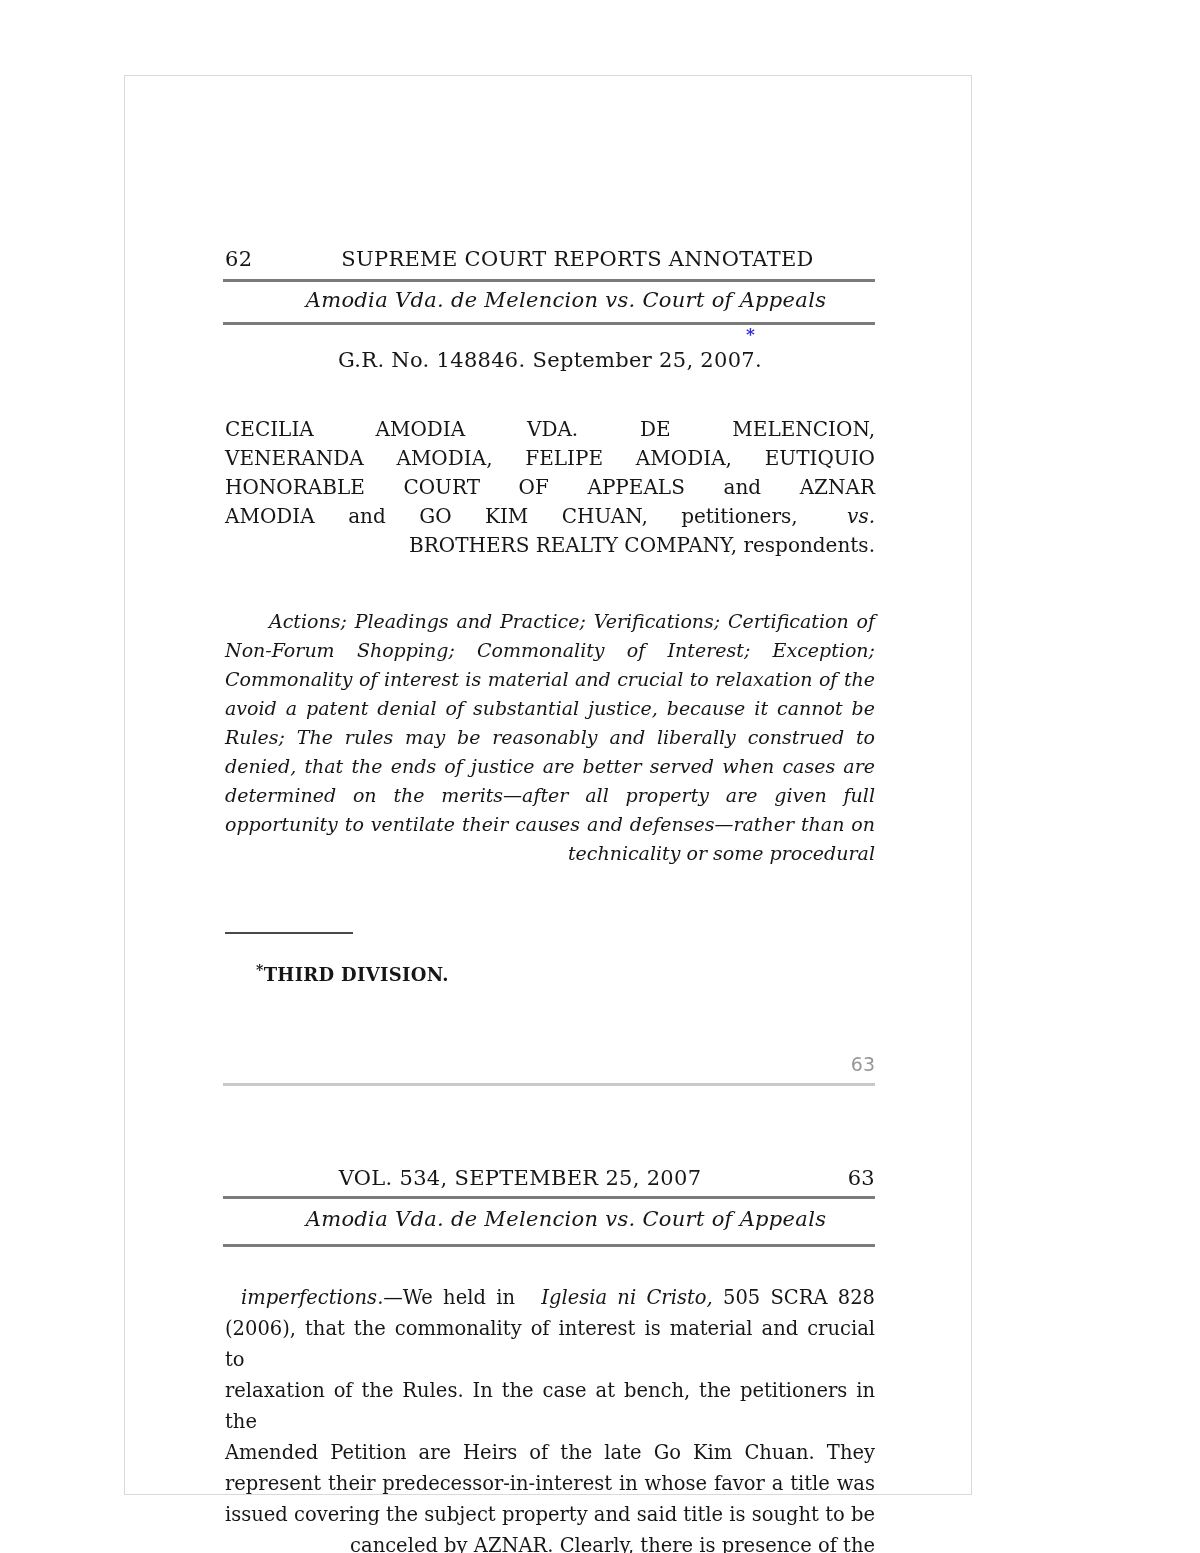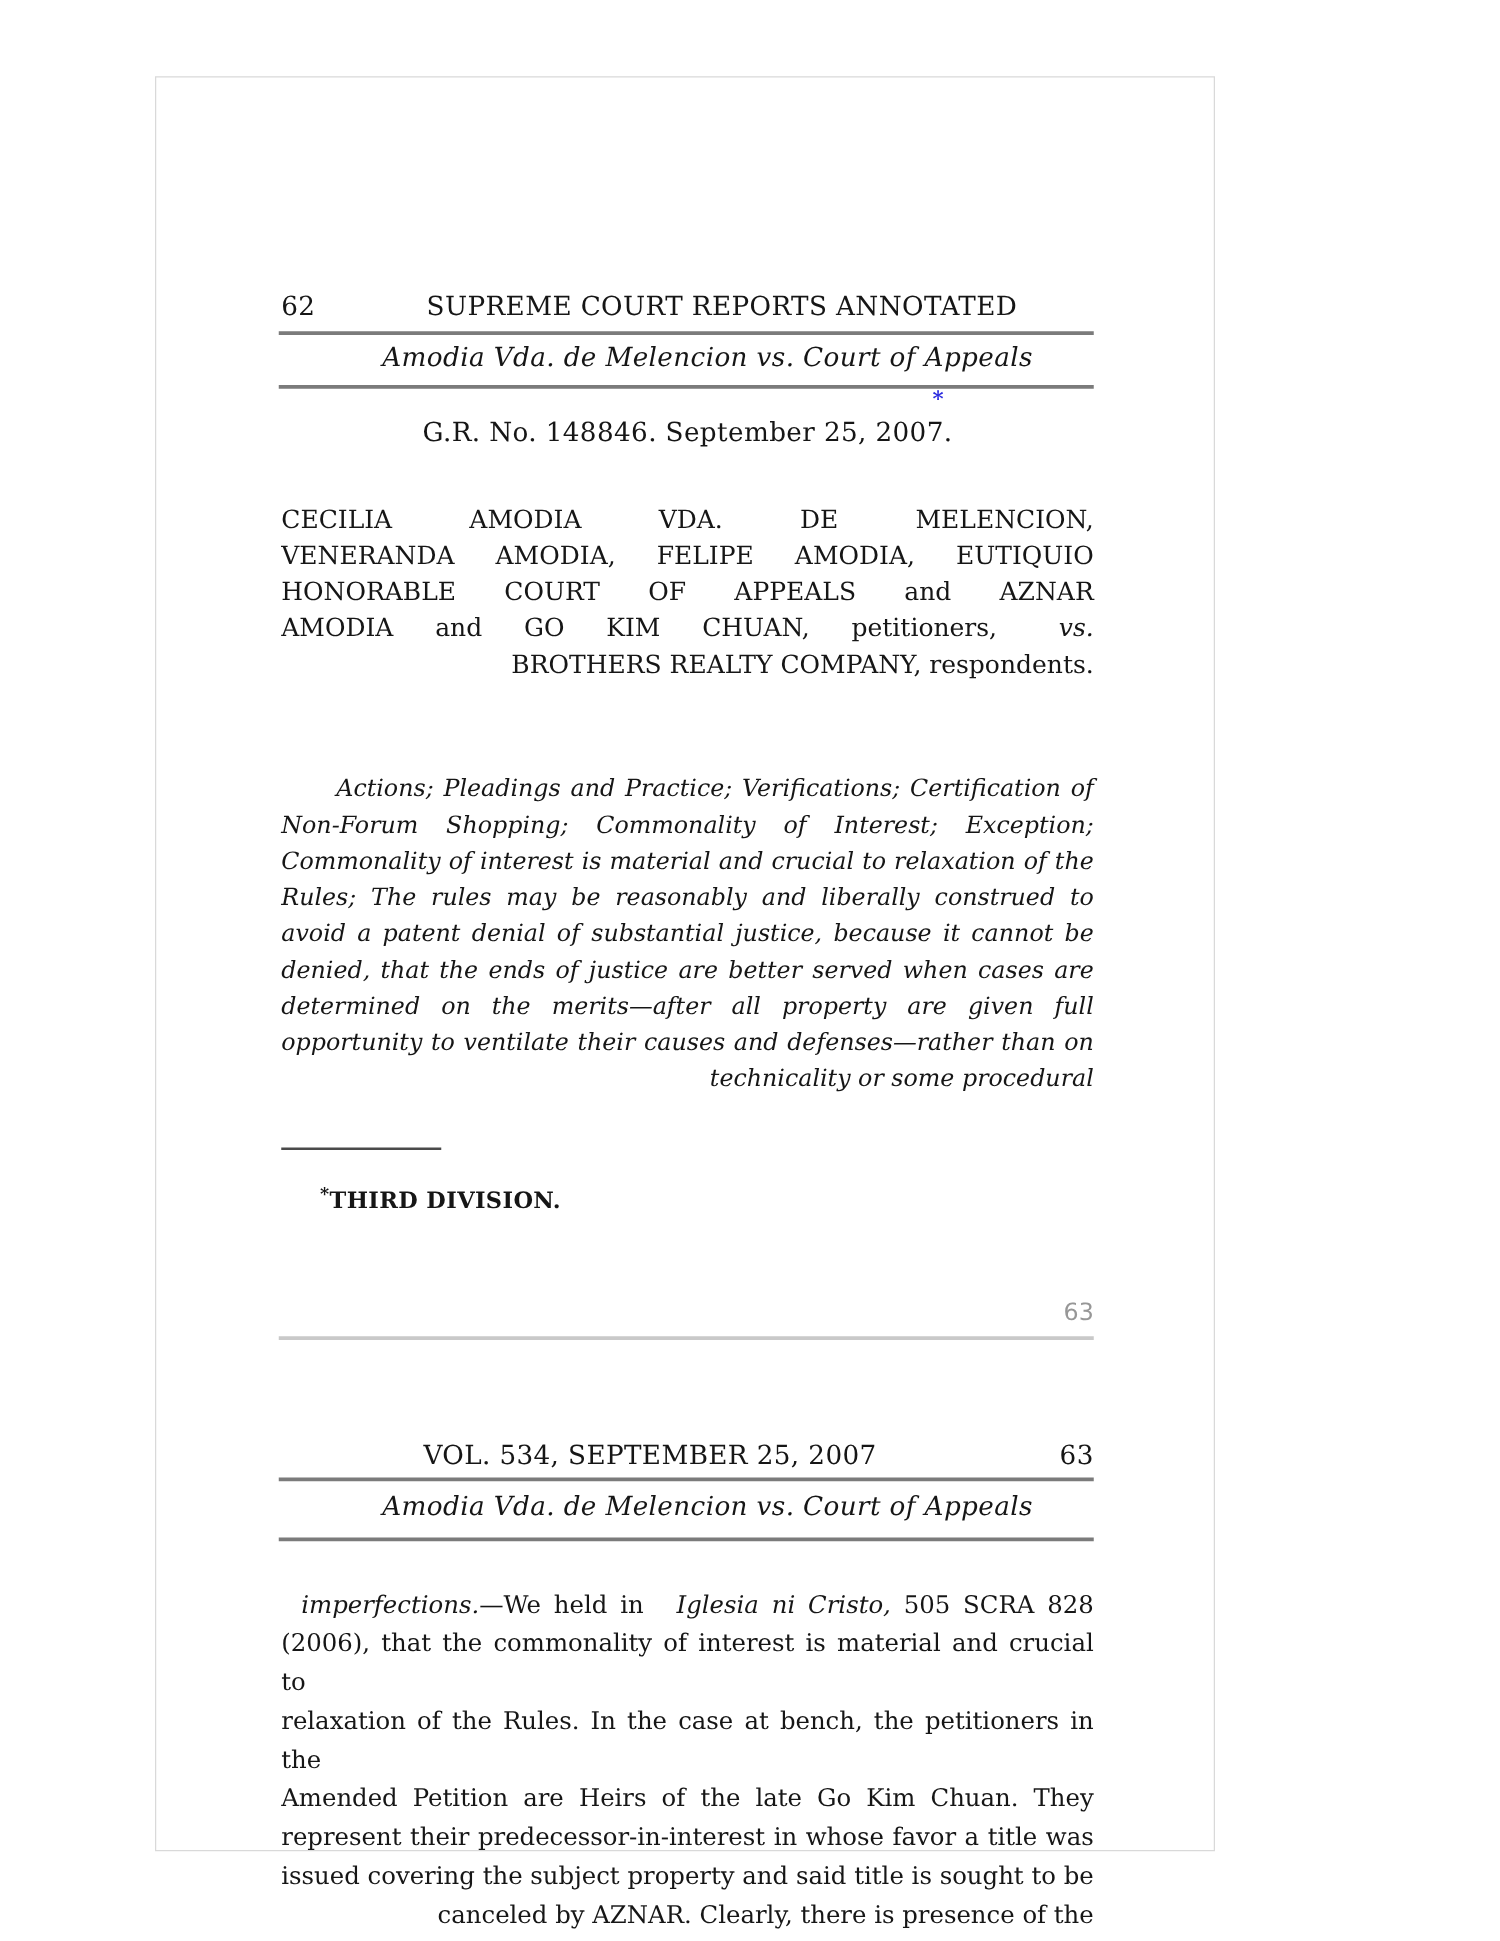--- a/index.html
+++ b/index.html
@@ -1,30 +1,30 @@
 <!DOCTYPE html>
 <html><head>
 <meta charset="utf-8">
 <style>
   html,body{margin:0;padding:0;background:#ffffff;}
   body{width:1200px;height:1553px;position:relative;
        font-family:"DejaVu Serif","Liberation Serif",serif;color:#161616;}
-  .page{position:absolute;left:124px;top:61px;width:846px;height:1418px;
+  .page{position:absolute;left:124px;top:75px;width:846px;height:1418px;
         background:#ffffff;border:1px solid #d9d9d9;box-sizing:content-box;}
   .abs{position:absolute;}
   .col{left:100px;width:650px;}
   .center{text-align:center;}
   .rule{height:3px;background:#7b7b7b;left:98px;width:652px;}
   .hdr{font-size:21px;letter-spacing:.3px;}
   .ital{font-style:italic;margin-left:16px;}
   .jl{text-align:justify;text-align-last:justify;}
   .jl-last{text-align:right;}
   .parties{font-size:20px;line-height:29px;}
   .syllabus{font-size:19px;line-height:29px;font-style:italic;}
-  .syl-indent{padding-left:44px;box-sizing:border-box;margin-top:24px;}
+  .syl-indent{padding-left:44px;box-sizing:border-box;}
   .body63{font-size:19.5px;line-height:31px;}
   .fnrule{height:2px;background:#4a4a4a;left:100px;width:128px;}
   .footnote{font-size:18px;letter-spacing:.3px;}
   .fn-star{font-size:14px;vertical-align:6px;}
   .graynum{color:#979797;font-family:"DejaVu Sans","Liberation Sans",sans-serif;
            font-size:19px;text-align:right;}
   .graysep{height:3px;background:#c9c9c9;left:98px;width:652px;}
   .star-link{color:#2b2bdf;font-size:17px;font-weight:bold;cursor:pointer;line-height:1;}
   .num-left{left:100px;}
 </style>
@@ -51,22 +51,22 @@
     <div class="jl">VENERANDA AMODIA, FELIPE AMODIA, EUTIQUIO</div>
     <div class="jl">HONORABLE COURT OF APPEALS and AZNAR</div>
     <div class="jl"><span>AMODIA and GO KIM CHUAN, petitioners, </span><span class="ital">vs.</span></div>
     <div class="jl-last">BROTHERS REALTY COMPANY, respondents.</div>
   </div>
 
   <div class="abs col syllabus" style="top:531px;">
     <div class="jl syl-indent">Actions; Pleadings and Practice; Verifications; Certification of</div>
     <div class="jl">Non-Forum Shopping; Commonality of Interest; Exception;</div>
     <div class="jl">Commonality of interest is material and crucial to relaxation of the</div>
+    <div class="jl">avoid a patent denial of substantial justice, because it cannot be</div>
     <div class="jl">Rules; The rules may be reasonably and liberally construed to</div>
-    <div class="jl">avoid a patent denial of substantial justice, because it cannot be</div>
     <div class="jl">denied, that the ends of justice are better served when cases are</div>
     <div class="jl">determined on the merits—after all property are given full</div>
     <div class="jl">opportunity to ventilate their causes and defenses—rather than on</div>
     <div class="jl-last">technicality or some procedural</div>
   </div>
 
   <div class="abs fnrule" style="top:856px;"></div>
   <div class="abs footnote" style="left:131px;top:886px;font-weight:bold;"><span class="fn-star">*</span><span>THIRD DIVISION.</span></div>
 
   <div class="abs col graynum" style="top:977px;">63</div>

